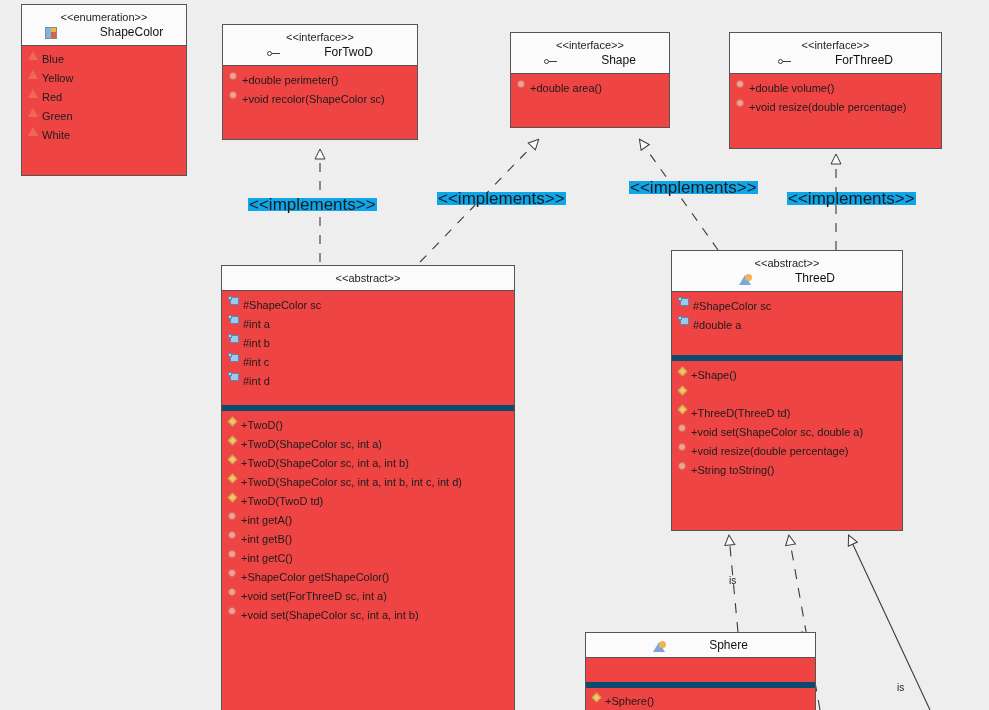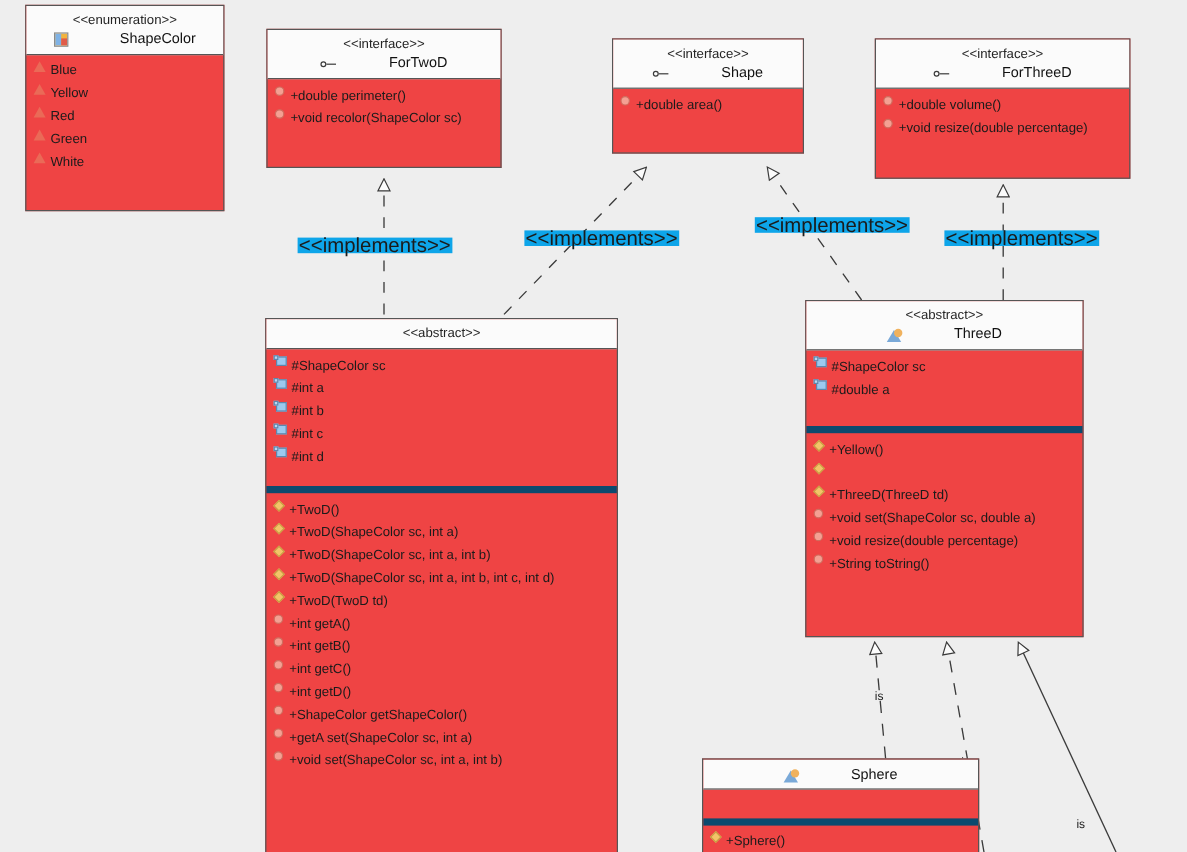--- a/index.html
+++ b/index.html
@@ -432,29 +432,25 @@
       <div class="member">
         <span class="ico ico-method"></span>
         <span class="txt">+int getB()</span>
       </div>
       <div class="member">
         <span class="ico ico-method"></span>
         <span class="txt">+int getC()</span>
       </div>
       <div class="member">
         <span class="ico ico-method"></span>
-        <span class="txt">+int getD()</span>
-      </div>
-      <div class="member">
-        <span class="ico ico-method"></span>
         <span class="txt">+ShapeColor getShapeColor()</span>
       </div>
       <div class="member">
         <span class="ico ico-method"></span>
-        <span class="txt">+getA set(ShapeColor sc, int a)</span>
+        <span class="txt">+void set(ForThreeD sc, int a)</span>
       </div>
       <div class="member">
         <span class="ico ico-method"></span>
         <span class="txt">+void set(ShapeColor sc, int a, int b)</span>
       </div>
     </div>
   </div>
 
   <div class="uml-box" style="left:671px; top:250px; width:232px; height:281px;">
     <div class="uml-header">
@@ -470,21 +466,21 @@
         <span class="txt">#ShapeColor sc</span>
       </div>
       <div class="member">
         <span class="ico ico-attr"></span>
         <span class="txt">#double a</span>
       </div>
     </div>
     <div class="uml-section" style="border-bottom:none;">
       <div class="member">
         <span class="ico ico-ctor"></span>
-        <span class="txt">+Yellow()</span>
+        <span class="txt">+Shape()</span>
       </div>
       <div class="member">
         <span class="ico ico-ctor"></span>
       </div>
       <div class="member">
         <span class="ico ico-ctor"></span>
         <span class="txt">+ThreeD(ThreeD td)</span>
       </div>
       <div class="member">
         <span class="ico ico-method"></span>

